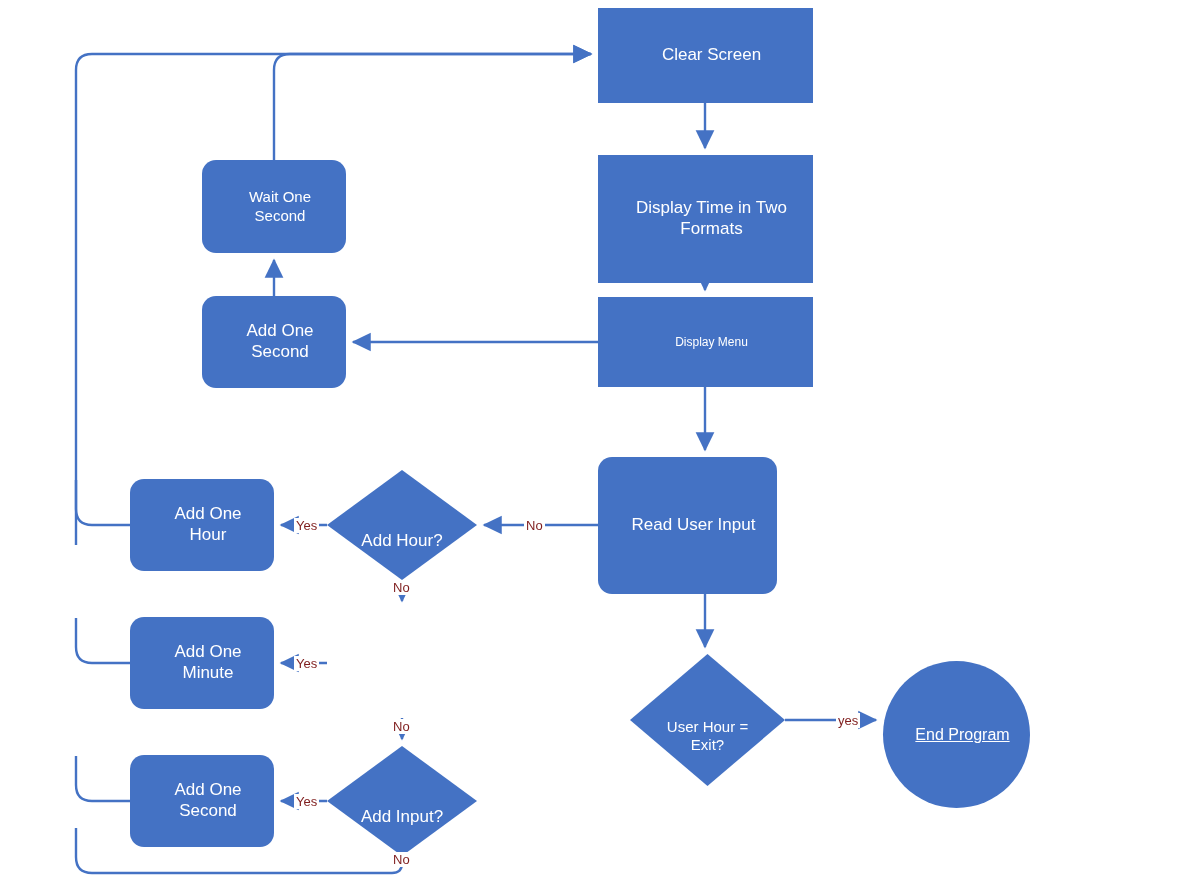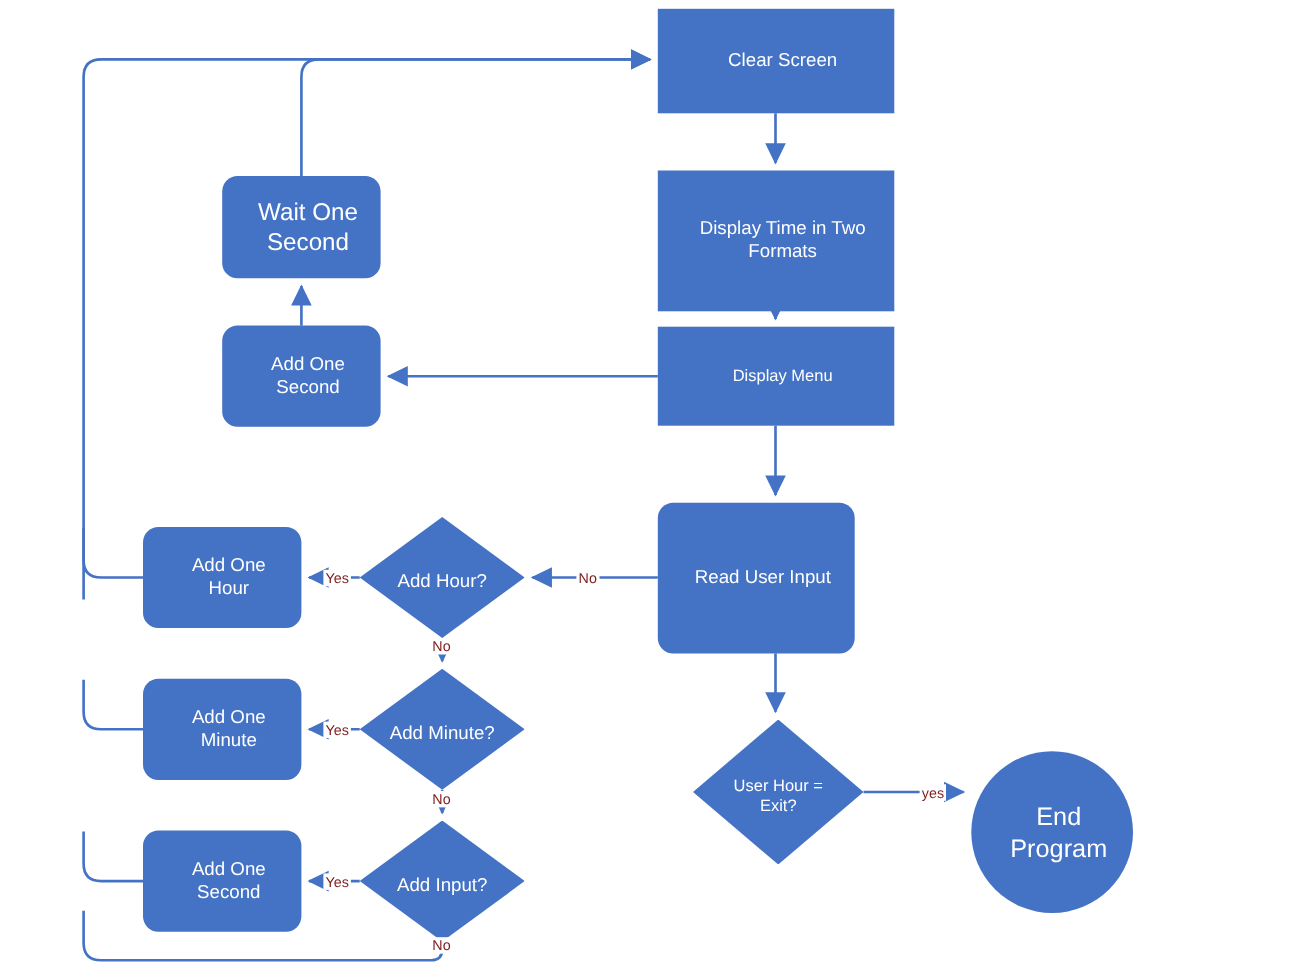--- a/index.html
+++ b/index.html
@@ -56,21 +56,21 @@
     left: 0;
     top: 0;
     width: 100%;
     height: 100%;
     background: #4472C4;
     clip-path: polygon(50% 0%, 100% 50%, 50% 100%, 0% 50%);
   }
   .diamond-label {
     position: absolute;
     left: 0;
-    top: 4px;
+    top: 16px;
     width: 100%;
     height: 100%;
     display: flex;
     align-items: center;
     justify-content: center;
     text-align: center;
     color: #ffffff;
     white-space: pre-line;
     line-height: 1.2;
     box-sizing: border-box;
@@ -145,29 +145,29 @@
 
   <div class="node rect" style="left:598px; top:8px; width:215px; height:95px; font-size:17px;">
     <span>Clear Screen</span>
   </div>
 
   <div class="node rect" style="left:598px; top:155px; width:215px; height:128px; font-size:17px;">
     <span>Display Time in Two
 Formats</span>
   </div>
 
-  <div class="node rect" style="left:598px; top:297px; width:215px; height:90px; font-size:15px;">
+  <div class="node rect" style="left:598px; top:297px; width:215px; height:90px; font-size:12px;">
     <span>Display Menu</span>
   </div>
 
   <div class="node round" style="left:598px; top:457px; width:179px; height:137px; font-size:17px;">
     <span>Read User Input</span>
   </div>
 
-  <div class="node round" style="left:202px; top:160px; width:144px; height:93px; font-size:22px;">
+  <div class="node round" style="left:202px; top:160px; width:144px; height:93px; font-size:15px;">
     <span>Wait One
 Second</span>
   </div>
 
   <div class="node round" style="left:202px; top:296px; width:144px; height:92px; font-size:17px;">
     <span>Add One
 Second</span>
   </div>
 
   <div class="node round" style="left:130px; top:479px; width:144px; height:92px; font-size:17px;">
@@ -178,33 +178,29 @@
   <div class="node round" style="left:130px; top:617px; width:144px; height:92px; font-size:17px;">
     <span>Add One
 Minute</span>
   </div>
 
   <div class="node round" style="left:130px; top:755px; width:144px; height:92px; font-size:17px;">
     <span>Add One
 Second</span>
   </div>
 
-  <div class="node circle" style="left:883px; top:683px; width:147px; height:147px; font-size:23px;">
+  <div class="node circle" style="left:883px; top:661px; width:147px; height:147px; font-size:16px;text-decoration:underline;">
     <span>End Program</span>
   </div>
 
   <div class="diamond-wrap" style="left:327px; top:470px; width:150px; height:110px;">
     <div class="diamond-shape"></div>
     <div class="diamond-label" style="font-size:17px;">Add Hour?</div>
   </div>
 
-  <div class="diamond-wrap" style="left:327px; top:608px; width:150px; height:110px;">
-    <div class="diamond-shape"></div>
-    <div class="diamond-label" style="font-size:17px;">Add Minute?</div>
-  </div>
 
   <div class="diamond-wrap" style="left:327px; top:746px; width:150px; height:110px;">
     <div class="diamond-shape"></div>
     <div class="diamond-label" style="font-size:17px;">Add Input?</div>
   </div>
 
   <div class="diamond-wrap" style="left:630px; top:654px; width:155px; height:132px;">
     <div class="diamond-shape"></div>
     <div class="diamond-label" style="font-size:15px;">User Hour =
 Exit?</div>

